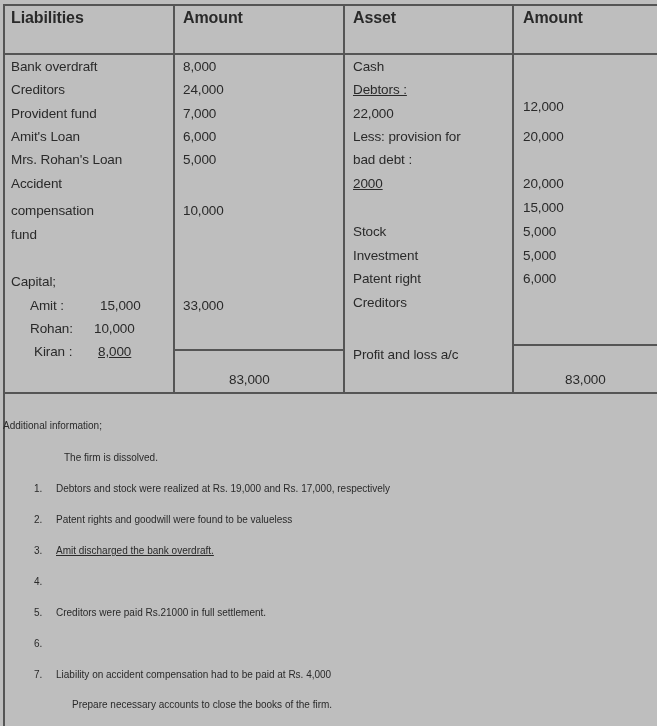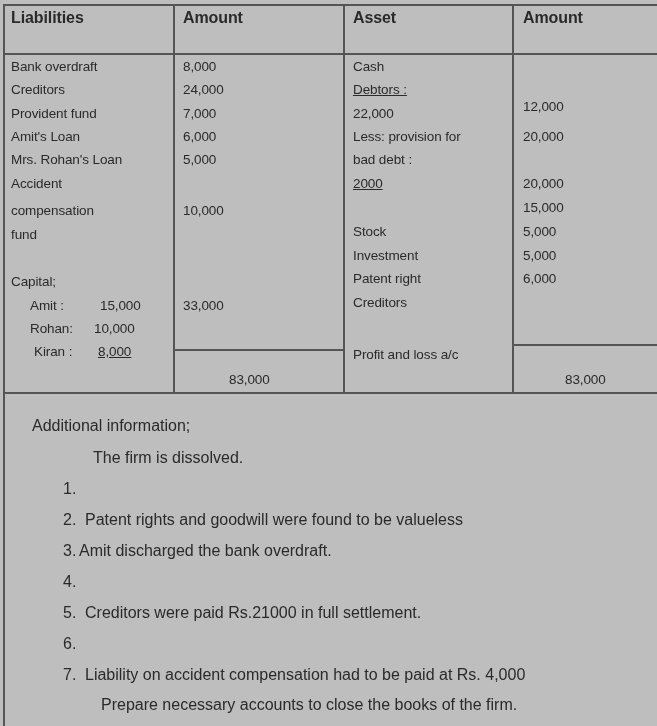--- a/index.html
+++ b/index.html
@@ -9,21 +9,21 @@
     font-family: "Liberation Sans", "DejaVu Sans", sans-serif;
     color: #2a2a2a;
     position: relative;
   }
   .page { position: absolute; left: 0; top: 0; width: 657px; height: 726px; }
   .hl { position: absolute; height: 2px; background: #555; }
   .vl { position: absolute; width: 2px; background: #555; }
   .t { position: absolute; font-size: 13.5px; line-height: 16px; white-space: nowrap; letter-spacing: -0.1px; }
   .hdr { font-weight: bold; font-size: 16px; }
   .u { text-decoration: underline; }
-  .info { position: absolute; font-size: 16px; line-height: 16px; white-space: nowrap; padding-left: 29px; }
+  .info { position: absolute; font-size: 10px; line-height: 16px; white-space: nowrap; }
 </style>
 </head>
 <body>
 
 <div class="page">
 
   <div class="hl" style="left:4px; top:4px; width:653px;"></div>
   <div class="hl" style="left:4px; top:53px; width:653px;"></div>
   <div class="hl" style="left:4px; top:392px; width:653px;"></div>
   <div class="vl" style="left:3px; top:4px; height:722px;"></div>
@@ -80,24 +80,25 @@
   <div class="t" style="left:353px; top:271px;">Patent right</div>
   <div class="t" style="left:523px; top:271px;">6,000</div>
   <div class="t" style="left:353px; top:295px;">Creditors</div>
   <div class="t" style="left:353px; top:319px;margin-top:28px;">Profit and loss a/c</div>
   <div class="t" style="left:565px; top:372px;">83,000</div>
 
   <div class="info" style="left:3px; top:418px;">Additional information;</div>
   <div class="info" style="left:64px; top:450px;">The firm is dissolved.</div>
 
   <div class="info" style="left:34px; top:481px;">1.</div>
+  <div class="info" style="left:56px; top:481px;">Debtors and stock were realized at Rs. 19,000 and Rs. 17,000, respectively</div>
   <div class="info" style="left:34px; top:512px;">2.</div>
   <div class="info" style="left:56px; top:512px;">Patent rights and goodwill were found to be valueless</div>
   <div class="info" style="left:34px; top:543px;">3.</div>
-  <div class="info" style="left:50px; top:543px;">Amit discharged the bank overdraft.</div>
+  <div class="info" style="left:56px; top:543px;text-decoration:underline;">Amit discharged the bank overdraft.</div>
   <div class="info" style="left:34px; top:574px;">4.</div>
   <div class="info" style="left:34px; top:605px;">5.</div>
   <div class="info" style="left:56px; top:605px;">Creditors were paid Rs.21000 in full settlement.</div>
   <div class="info" style="left:34px; top:636px;">6.</div>
   <div class="info" style="left:34px; top:667px;">7.</div>
   <div class="info" style="left:56px; top:667px;">Liability on accident compensation had to be paid at Rs. 4,000</div>
 
   <div class="info" style="left:72px; top:697px;">Prepare necessary accounts to close the books of the firm.</div>
 </div>
 

